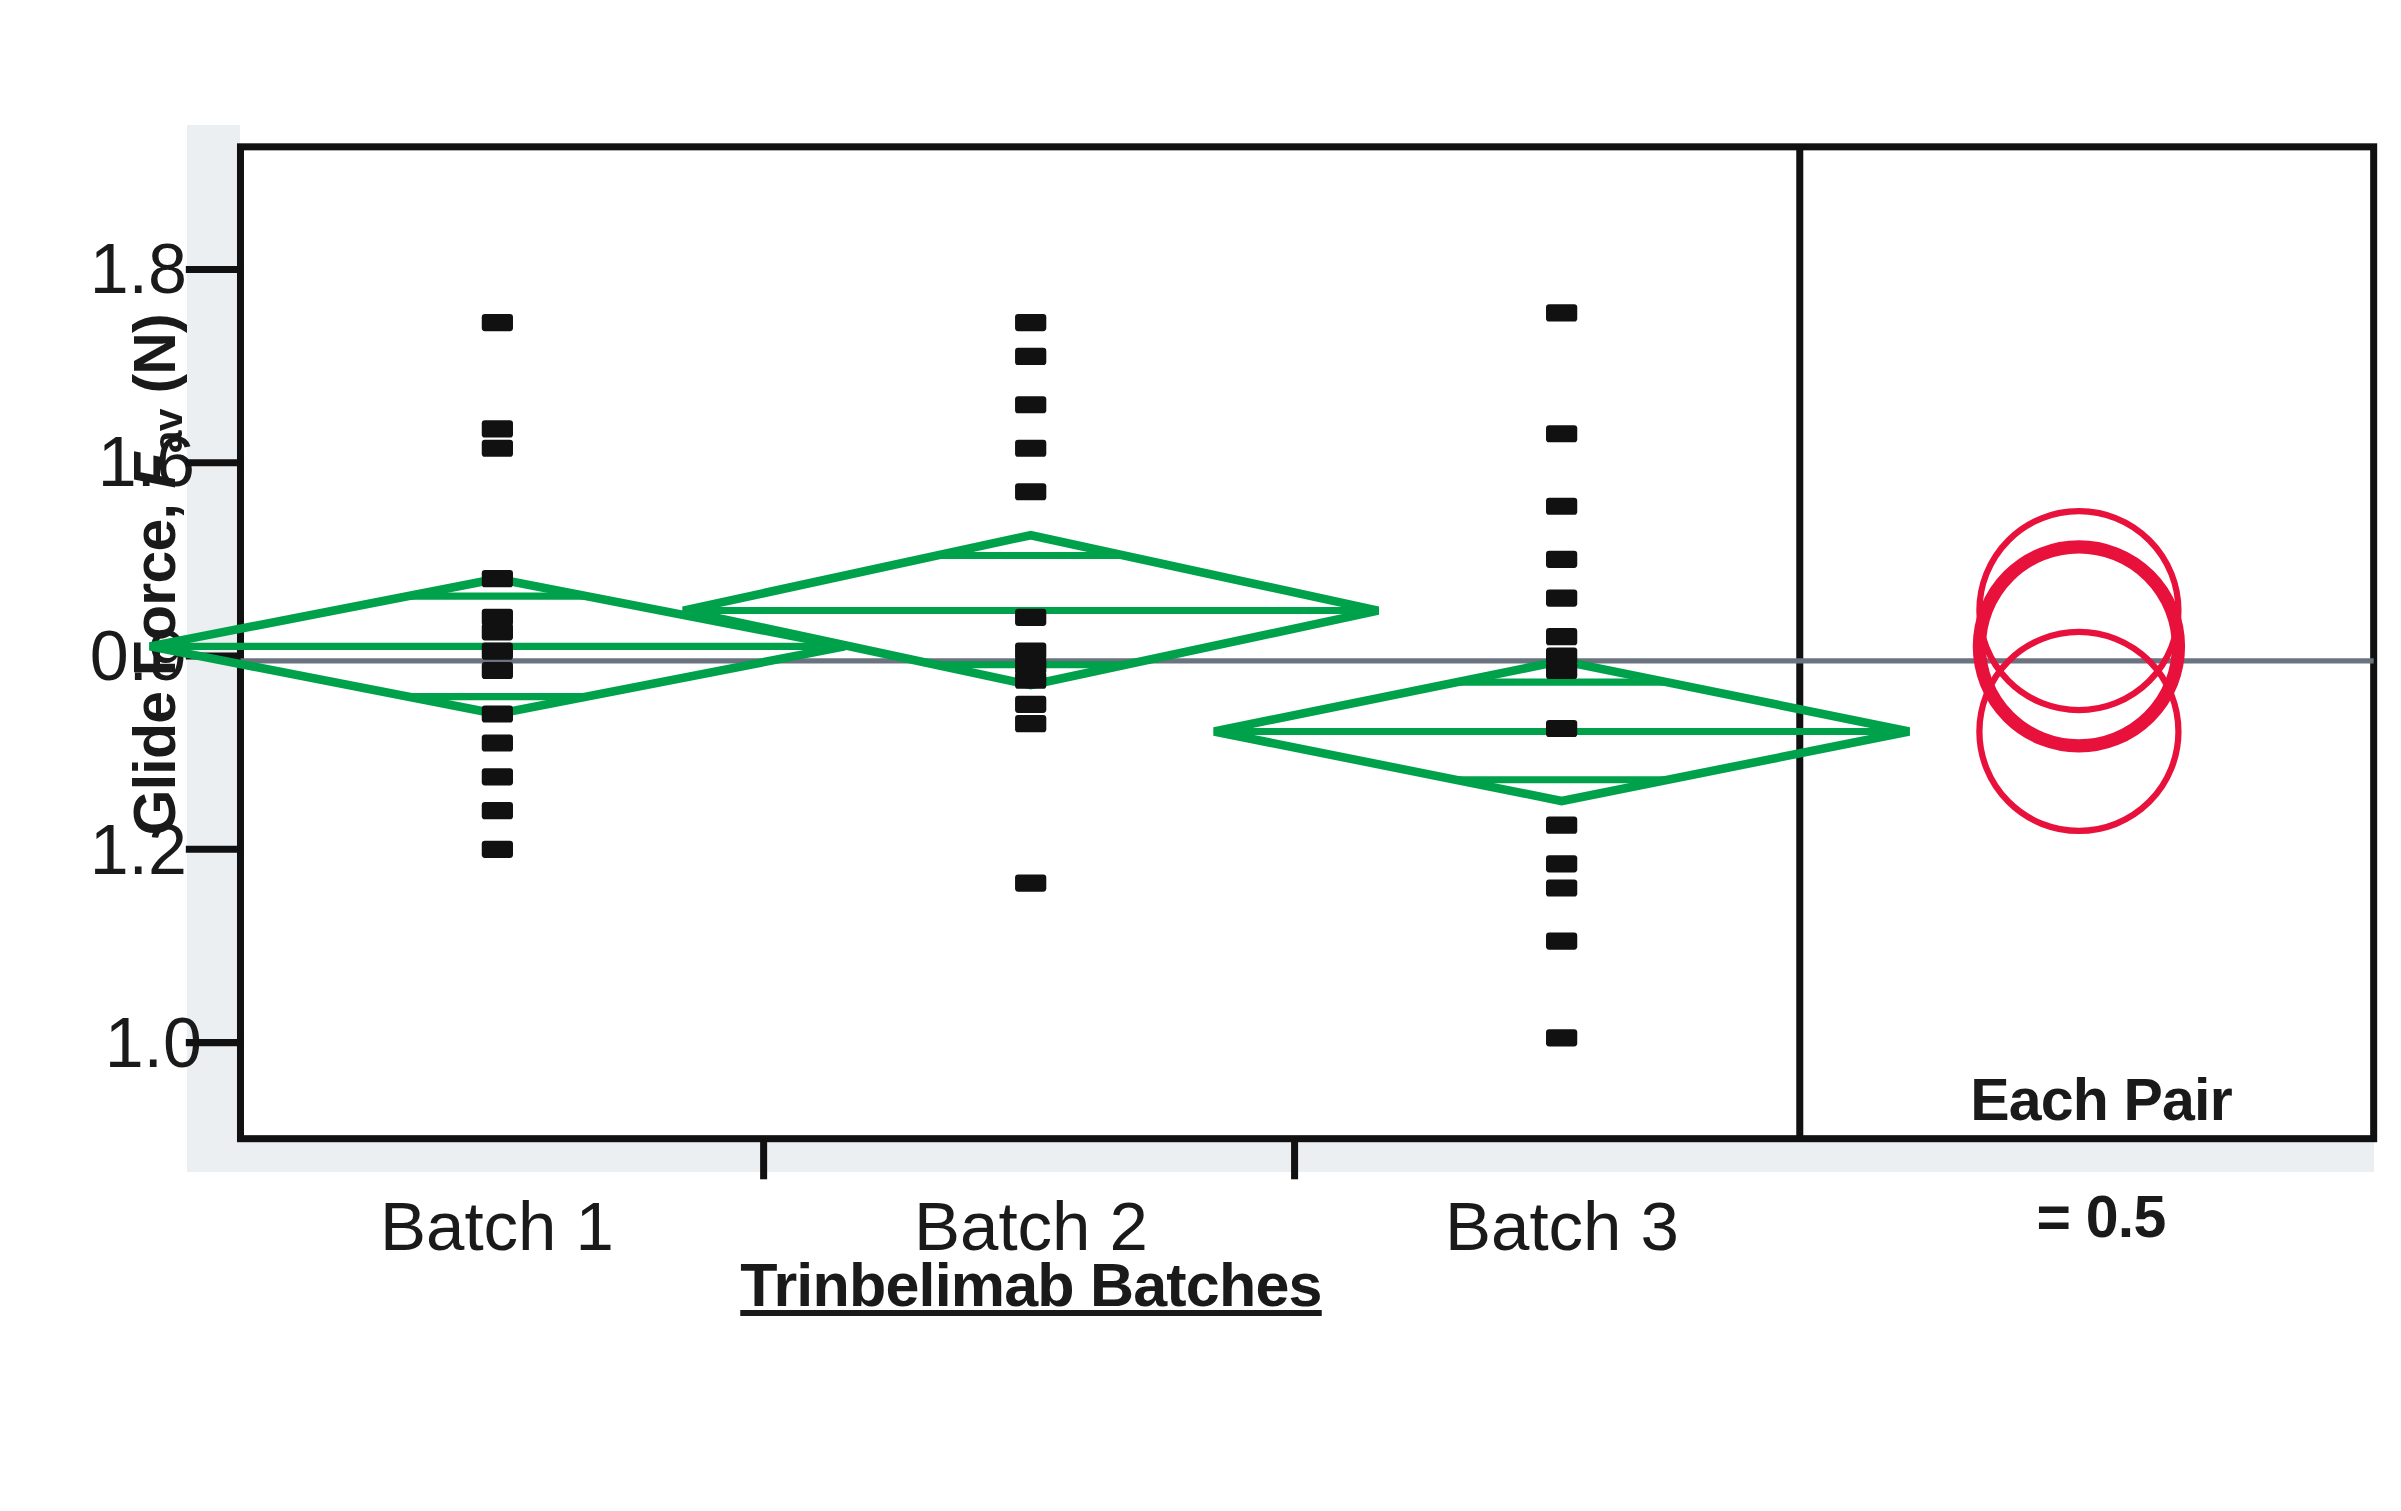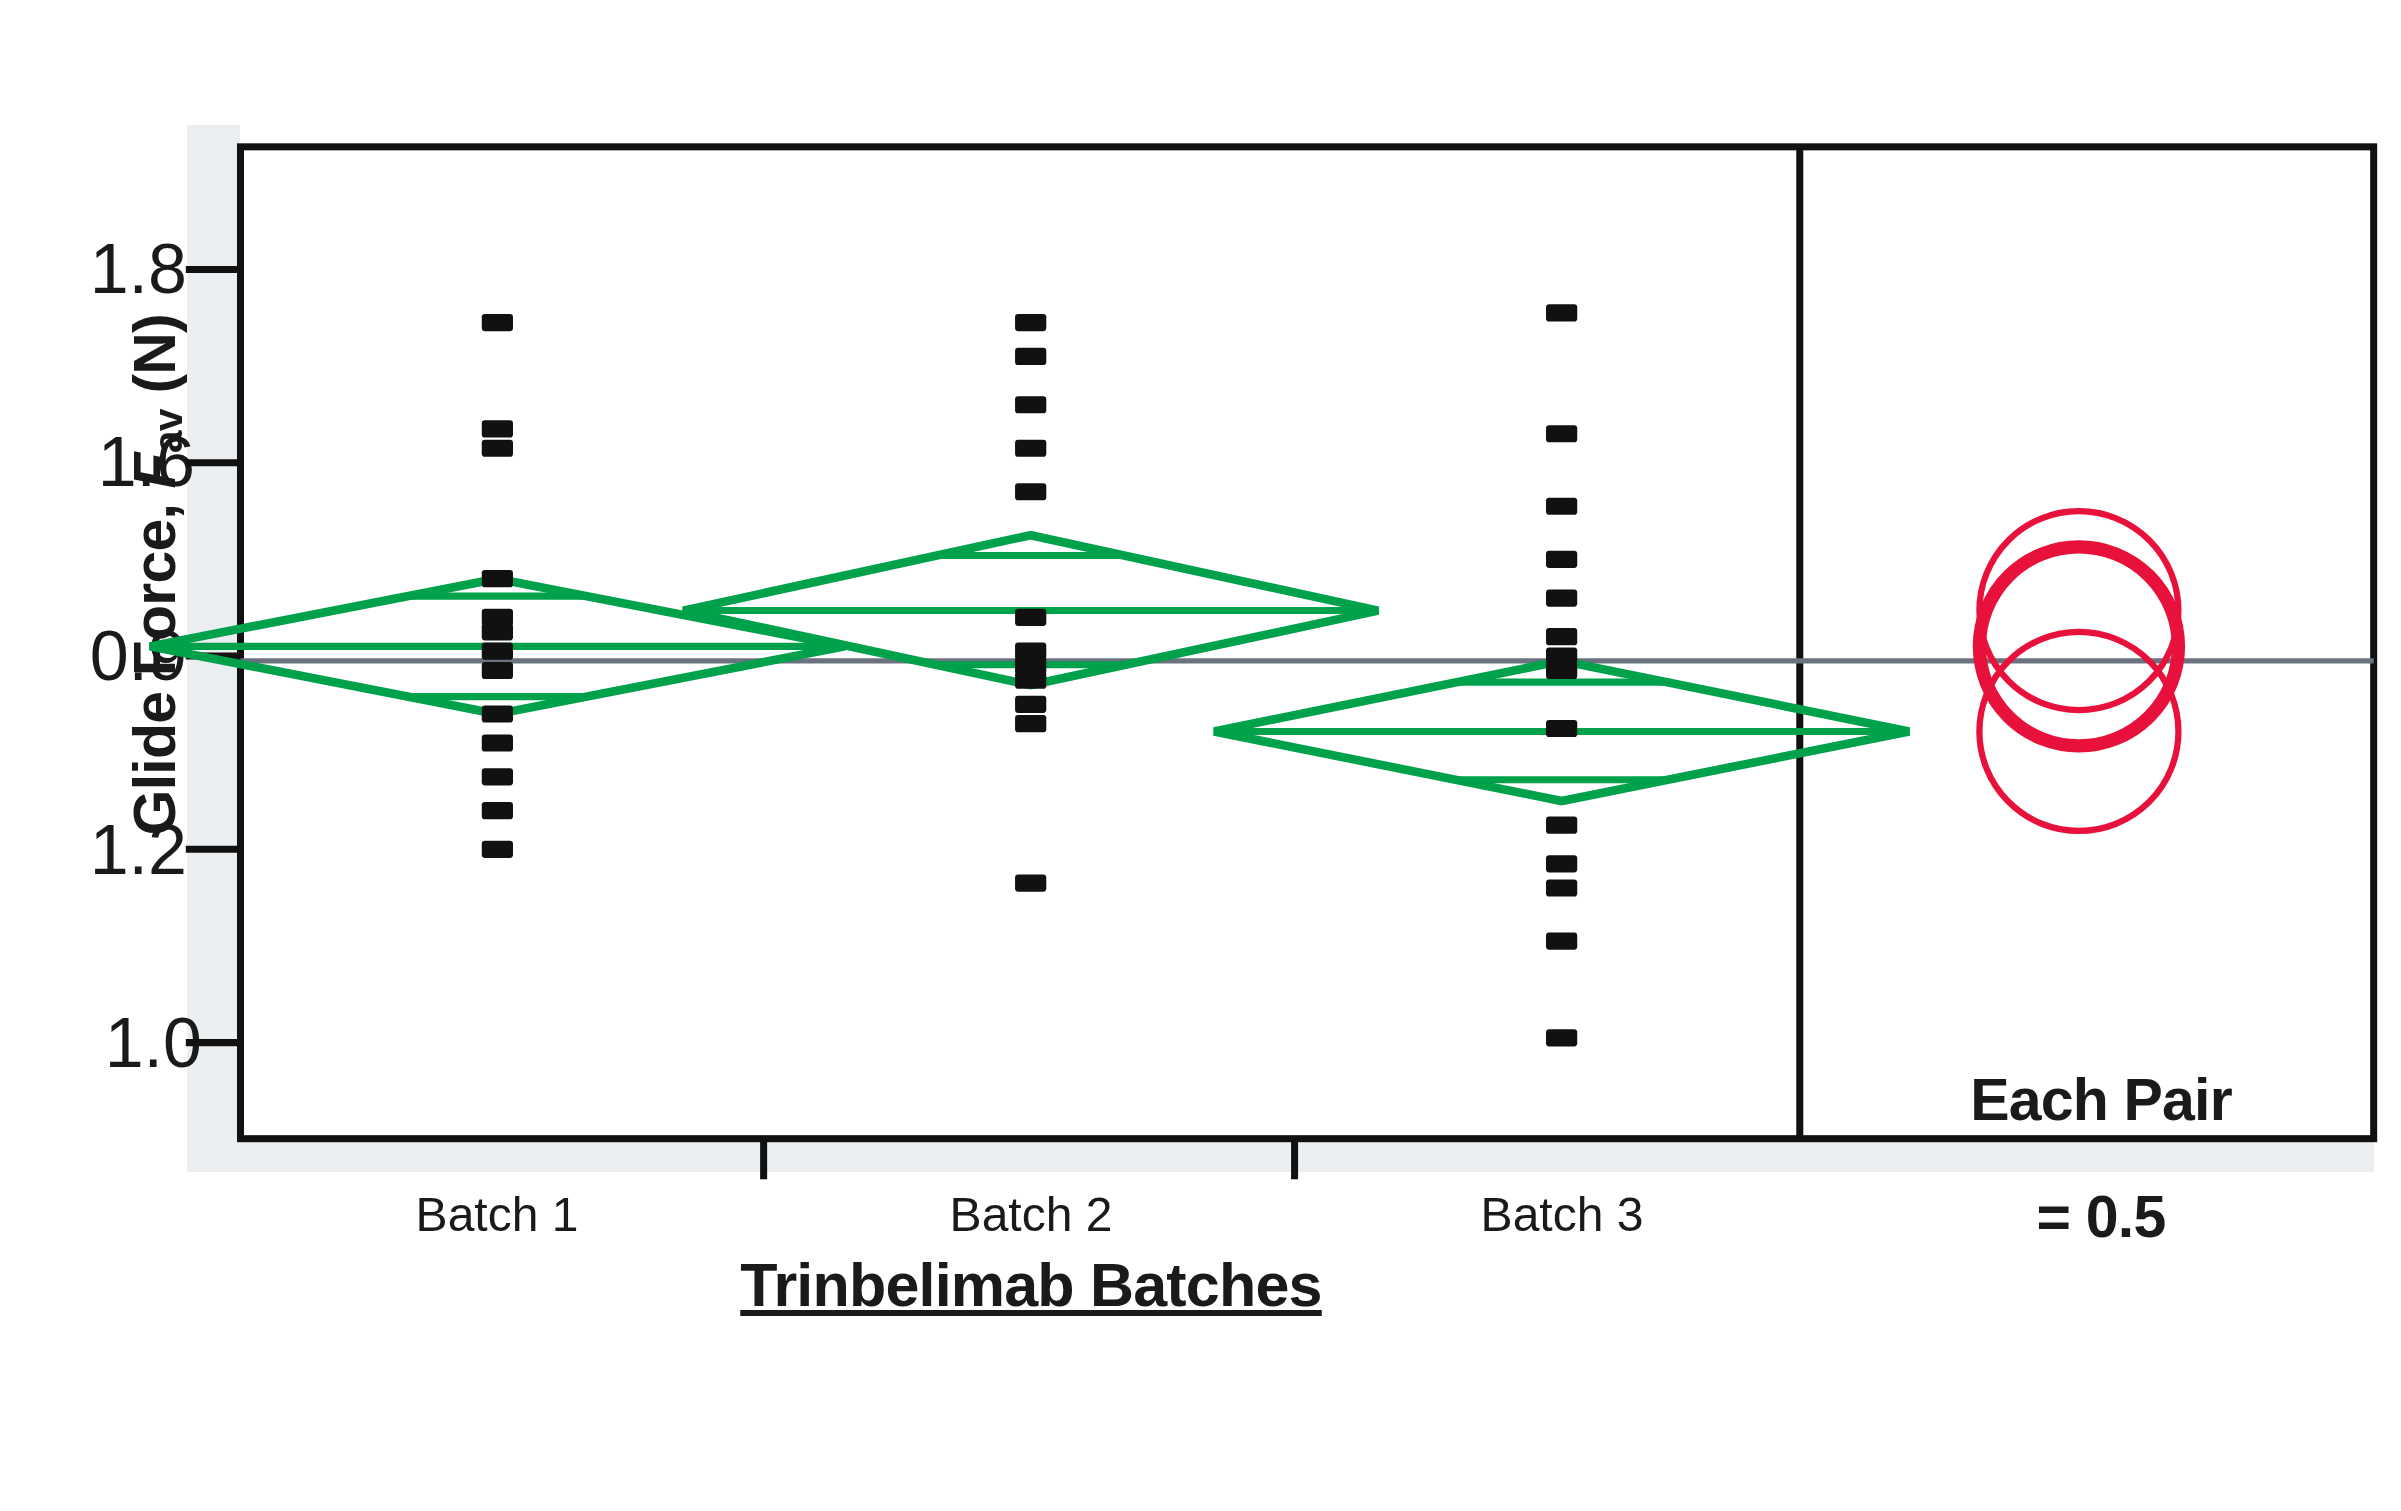--- a/index.html
+++ b/index.html
@@ -33,21 +33,21 @@
     text-align:right;
     font-size:70px;
     color:#1a1a1a;
     transform:translateY(-50%);
     font-weight:400;
   }
 
   .xtick{
     position:absolute;
     text-align:left;
-    font-size:48px;
+    font-size:69px;
     color:#1a1a1a;
     white-space:nowrap;
     transform:translateX(-50%);
   }
 
   .xlabel{
     position:absolute;
     text-align:center;
     font-weight:bold;
     font-size:61px;

